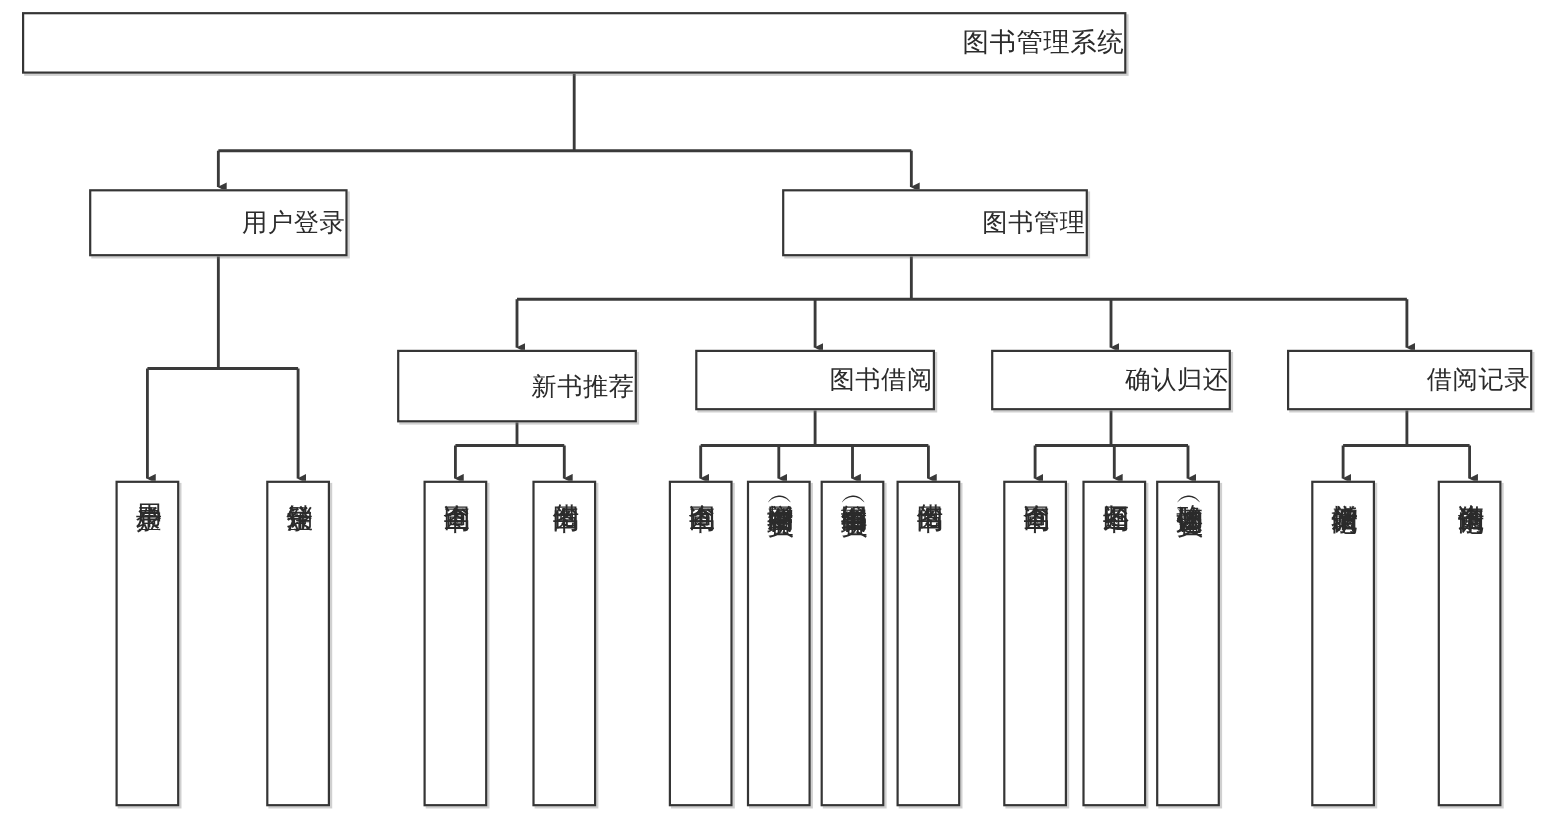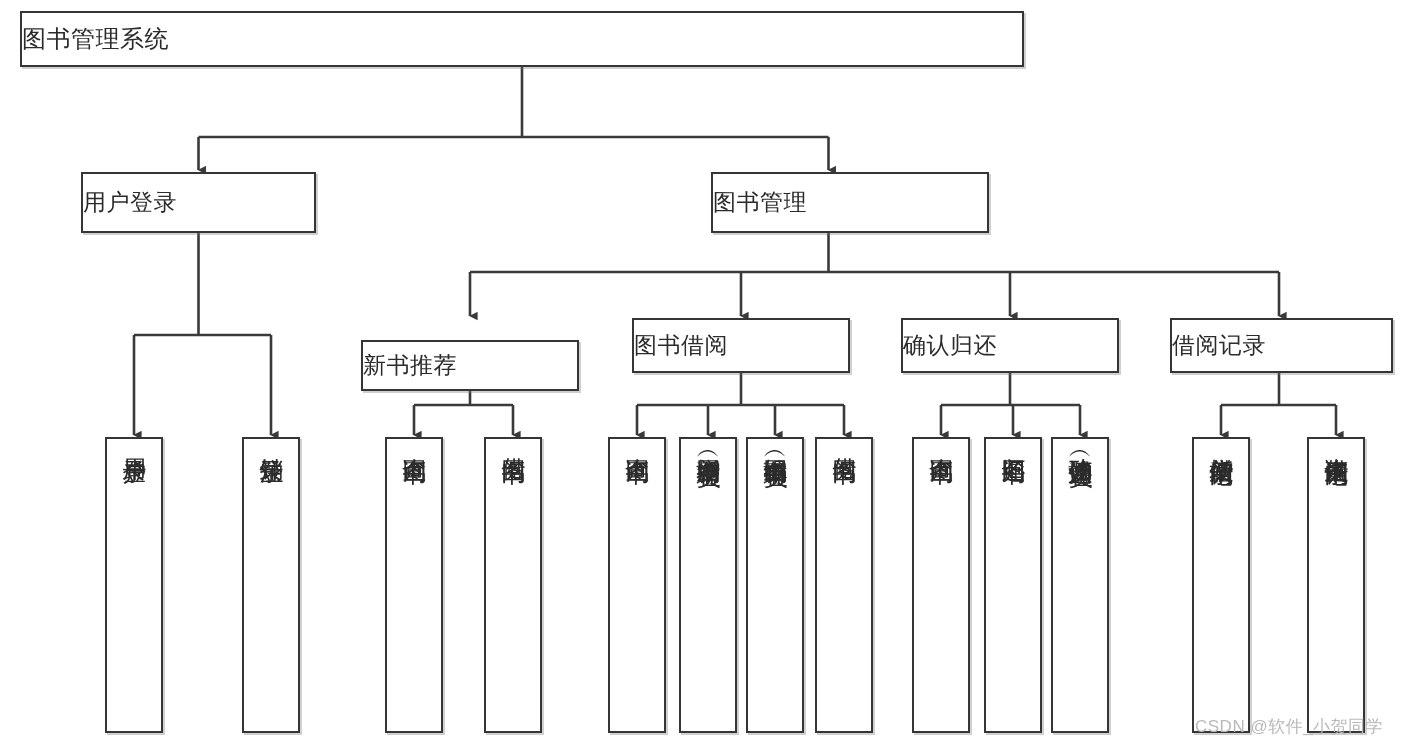--- a/index.html
+++ b/index.html
@@ -27,21 +27,21 @@
     pointer-events: none;
   }
   .node {
     position: absolute;
     box-sizing: border-box;
     background: #ffffff;
     border: 2.5px solid #353535;
     box-shadow: 2px 2px 0 rgba(120,120,120,0.35);
     display: flex;
     align-items: center;
-    justify-content: flex-start;
+    justify-content: flex-end;
     color: #2b2b2b;
   }
   .node .lbl {
     display: block;
     text-align: center;
     line-height: 1.05;
     letter-spacing: 0.5px;
   }
   .node.horiz .lbl {
     writing-mode: horizontal-tb;
@@ -120,21 +120,21 @@
   <div id="nodes-layer">
       <div class="node horiz root" style="left: 20px; top: 11px; width: 1004px; height: 56px; border-color: rgb(53, 53, 53); background: rgb(255, 255, 255);">
         <span class="lbl" style="color: rgb(43, 43, 43);">图书管理系统</span>
       </div>
       <div class="node horiz" style="left: 81px; top: 172px; width: 235px; height: 61px; border-color: rgb(53, 53, 53); background: rgb(255, 255, 255);">
         <span class="lbl" style="color: rgb(43, 43, 43);">用户登录</span>
       </div>
       <div class="node horiz" style="left: 711px; top: 172px; width: 278px; height: 61px; border-color: rgb(53, 53, 53); background: rgb(255, 255, 255);">
         <span class="lbl" style="color: rgb(43, 43, 43);">图书管理</span>
       </div>
-      <div class="node horiz" style="left: 361px; top: 318px; width: 218px; height: 51px; border-color: rgb(53, 53, 53); background: rgb(255, 255, 255); margin-top: 22px;">
+      <div class="node horiz" style="left: 361px; top: 318px; width: 218px; height: 66px; border-color: rgb(53, 53, 53); background: rgb(255, 255, 255);">
         <span class="lbl" style="color: rgb(43, 43, 43);">新书推荐</span>
       </div>
       <div class="node horiz" style="left: 632px; top: 318px; width: 218px; height: 55px; border-color: rgb(53, 53, 53); background: rgb(255, 255, 255);">
         <span class="lbl" style="color: rgb(43, 43, 43);">图书借阅</span>
       </div>
       <div class="node horiz" style="left: 901px; top: 318px; width: 218px; height: 55px; border-color: rgb(53, 53, 53); background: rgb(255, 255, 255);">
         <span class="lbl" style="color: rgb(43, 43, 43);">确认归还</span>
       </div>
       <div class="node horiz" style="left: 1170px; top: 318px; width: 223px; height: 55px; border-color: rgb(53, 53, 53); background: rgb(255, 255, 255);">
         <span class="lbl" style="color: rgb(43, 43, 43);">借阅记录</span>
@@ -173,14 +173,13 @@
         <span class="lbl" style="color: rgb(43, 43, 43);">确认归还（管理员）</span>
       </div>
       <div class="node vert" style="left: 1192px; top: 437px; width: 58px; height: 296px; border-color: rgb(53, 53, 53); background: rgb(255, 255, 255);">
         <span class="lbl" style="color: rgb(43, 43, 43);">新增借阅记录</span>
       </div>
       <div class="node vert" style="left: 1307px; top: 437px; width: 58px; height: 296px; border-color: rgb(53, 53, 53); background: rgb(255, 255, 255);">
         <span class="lbl" style="color: rgb(43, 43, 43);">查询借阅记录</span>
       </div>
     </div>
 
-  <div class="watermark" style="left: 1195px; top: 715px; color: rgb(185, 185, 185);">CSDN @软件_小贺同学</div>
 </div>
 
 </body></html>

